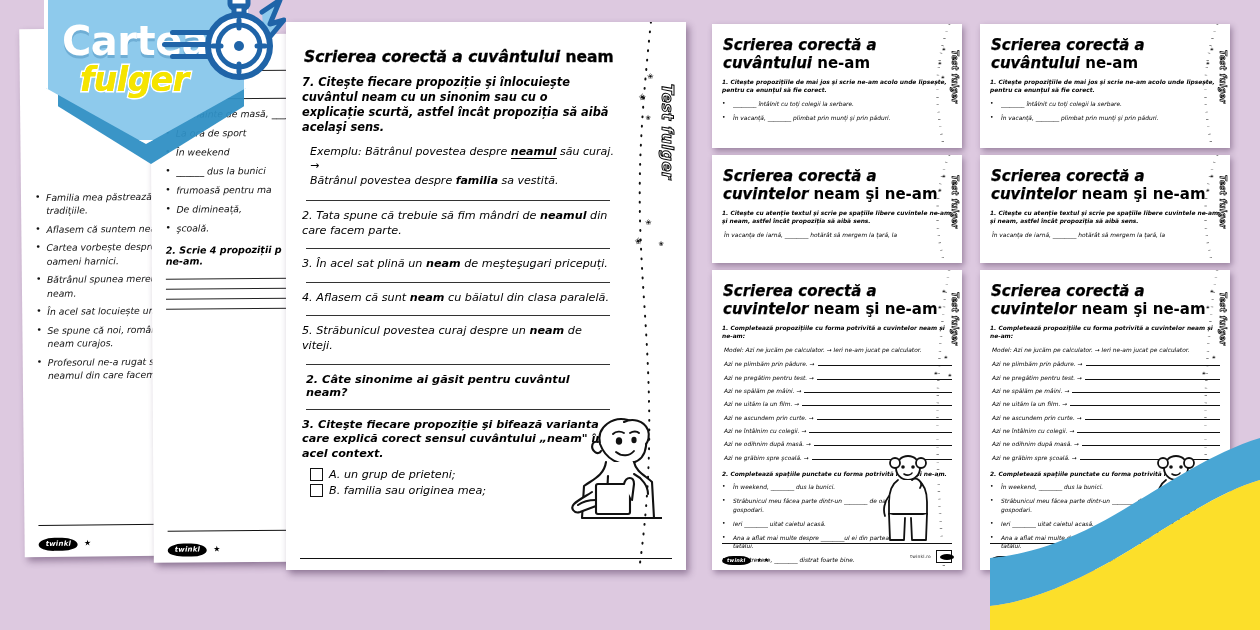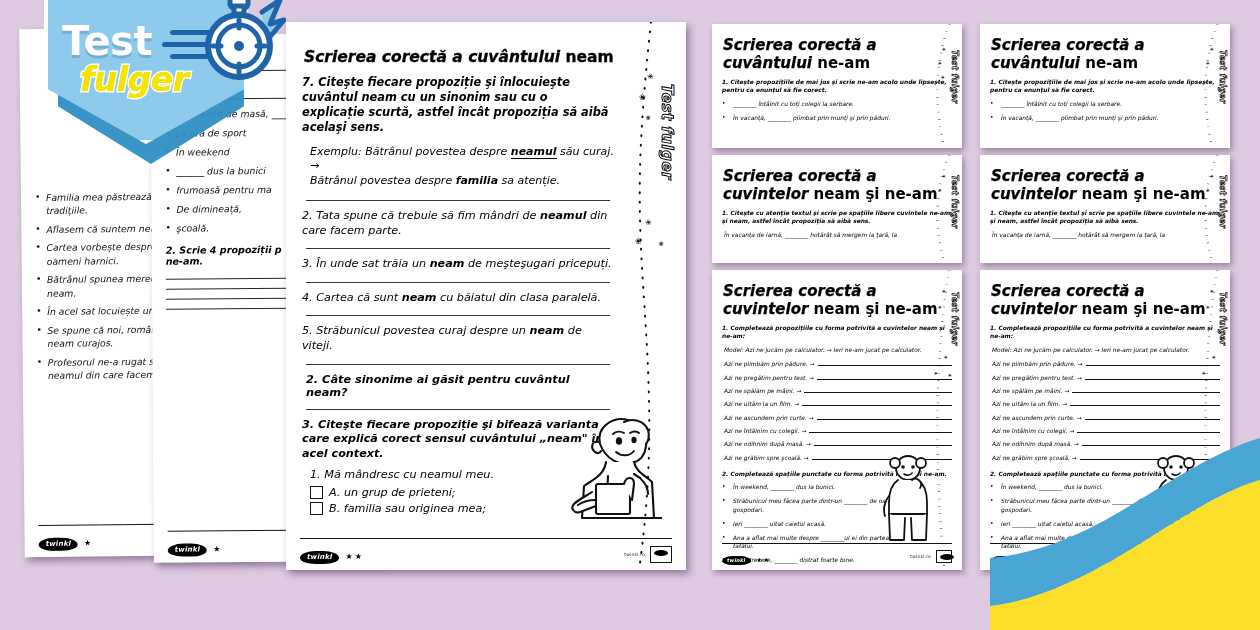--- a/index.html
+++ b/index.html
@@ -187,54 +187,53 @@
       <div class="c-q">7. Citeşte fiecare propoziție şi înlocuieşte cuvântul neam cu un sinonim sau cu o explicație scurtă, astfel încât propoziția să aibă acelaşi sens.</div>
 
       <div class="c-ex">
         <i>Exemplu:</i>
         <span>Bătrânul povestea despre</span>
         <u>neamul</u>
         <span>său curaj.</span>
         <span>→</span><br>
         <span>Bătrânul povestea despre</span>
         <b>familia</b>
-        <span>sa atenție.</span>
+        <span>sa vestită.</span>
       </div>
 
       <div class="c-line"></div>
 
       <div class="c-item">
         <span>2.</span>
         <span>Tata spune că trebuie să fim mândri de </span><b>neamul</b><span> din care facem parte.</span>
       </div>
       <div class="c-line"></div>
 
       <div class="c-item">
         <span>3.</span>
-        <span>În unde sat trăia un </span><b>neam</b><span> de meşteşugari pricepuți.</span>
+        <span>În acel sat plină un </span><b>neam</b><span> de meşteşugari pricepuți.</span>
       </div>
       <div class="c-line"></div>
 
       <div class="c-item">
         <span>4.</span>
-        <span>Cartea că sunt </span><b>neam</b><span> cu băiatul din clasa paralelă.</span>
+        <span>Aflasem că sunt </span><b>neam</b><span> cu băiatul din clasa paralelă.</span>
       </div>
       <div class="c-line"></div>
 
       <div class="c-item">
         <span>5.</span>
         <span>Străbunicul povestea curaj despre un </span><b>neam</b><span> de viteji.</span>
       </div>
       <div class="c-line"></div>
 
       <div class="c-sub">2.   Câte sinonime ai găsit pentru cuvântul neam?</div>
       <div class="c-line"></div>
 
       <div class="c-q3">3.   Citeşte fiecare propoziție şi bifează varianta care explică corect sensul cuvântului „neam" în acel context.</div>
-      <div style="font-size:11.2px;font-style:italic;margin:0 0 5px 8px;">1. Mă mândresc cu neamul meu.</div>
       <div class="opt">
         <span class="cbox"></span>
         <span>A. un grup de prieteni;</span>
       </div>
       <div class="opt">
         <span class="cbox"></span>
         <span>B. familia sau originea mea;</span>
       </div>
     </div>
 
@@ -271,34 +270,27 @@
       <span class="starlet" style="right:30px;top:50px;font-size:8px;">✬</span>
       <span class="starlet" style="right:38px;top:70px;font-size:9px;">✬</span>
       <span class="starlet" style="right:33px;top:92px;font-size:7px;">✬</span>
       <span class="starlet" style="right:32px;top:196px;font-size:8px;">✬</span>
       <span class="starlet" style="right:42px;top:214px;font-size:9px;">✬</span>
       <span class="starlet" style="right:20px;top:218px;font-size:7px;">✬</span>
     </div>
 
     <div class="foot">
       <div class="footline"></div>
-      <div class="footrow">
-        <span><span class="twinkl">twinkl</span><span class="stars">★★</span></span>
-        <span style="display:flex;align-items:center;">
-          <span class="wmk">twinkl.ro</span>
-          <span class="wmkbox"></span>
-        </span>
-      </div>
     </div>
   </div>
 
   <div id="banner">
     <div class="bshadow"></div>
     <div class="bmain"></div>
-    <div class="btitle">Test</div>
+    <div class="btitle">Cartea</div>
     <div class="bsub">fulger</div>
     <div class="bsub2">fulger</div>
 
     <div class="speed" style="left:126px;top:44px;width:42px;"></div>
     <div class="speed" style="left:118px;top:56px;width:50px;"></div>
     <div class="speed" style="left:126px;top:68px;width:42px;"></div>
 
     <svg style="position:absolute;left:156px;top:4px;" width="86" height="96" viewBox="0 0 86 96">
       <path d="M62 22 L80 10 L70 34 L84 30 L64 54" fill="#8ecaec" stroke="#1f64a8" stroke-width="5" stroke-linejoin="round" stroke-linecap="round"></path>
       <rect x="30" y="6" width="18" height="12" rx="4" fill="#fff" stroke="#1f64a8" stroke-width="5"></rect>

